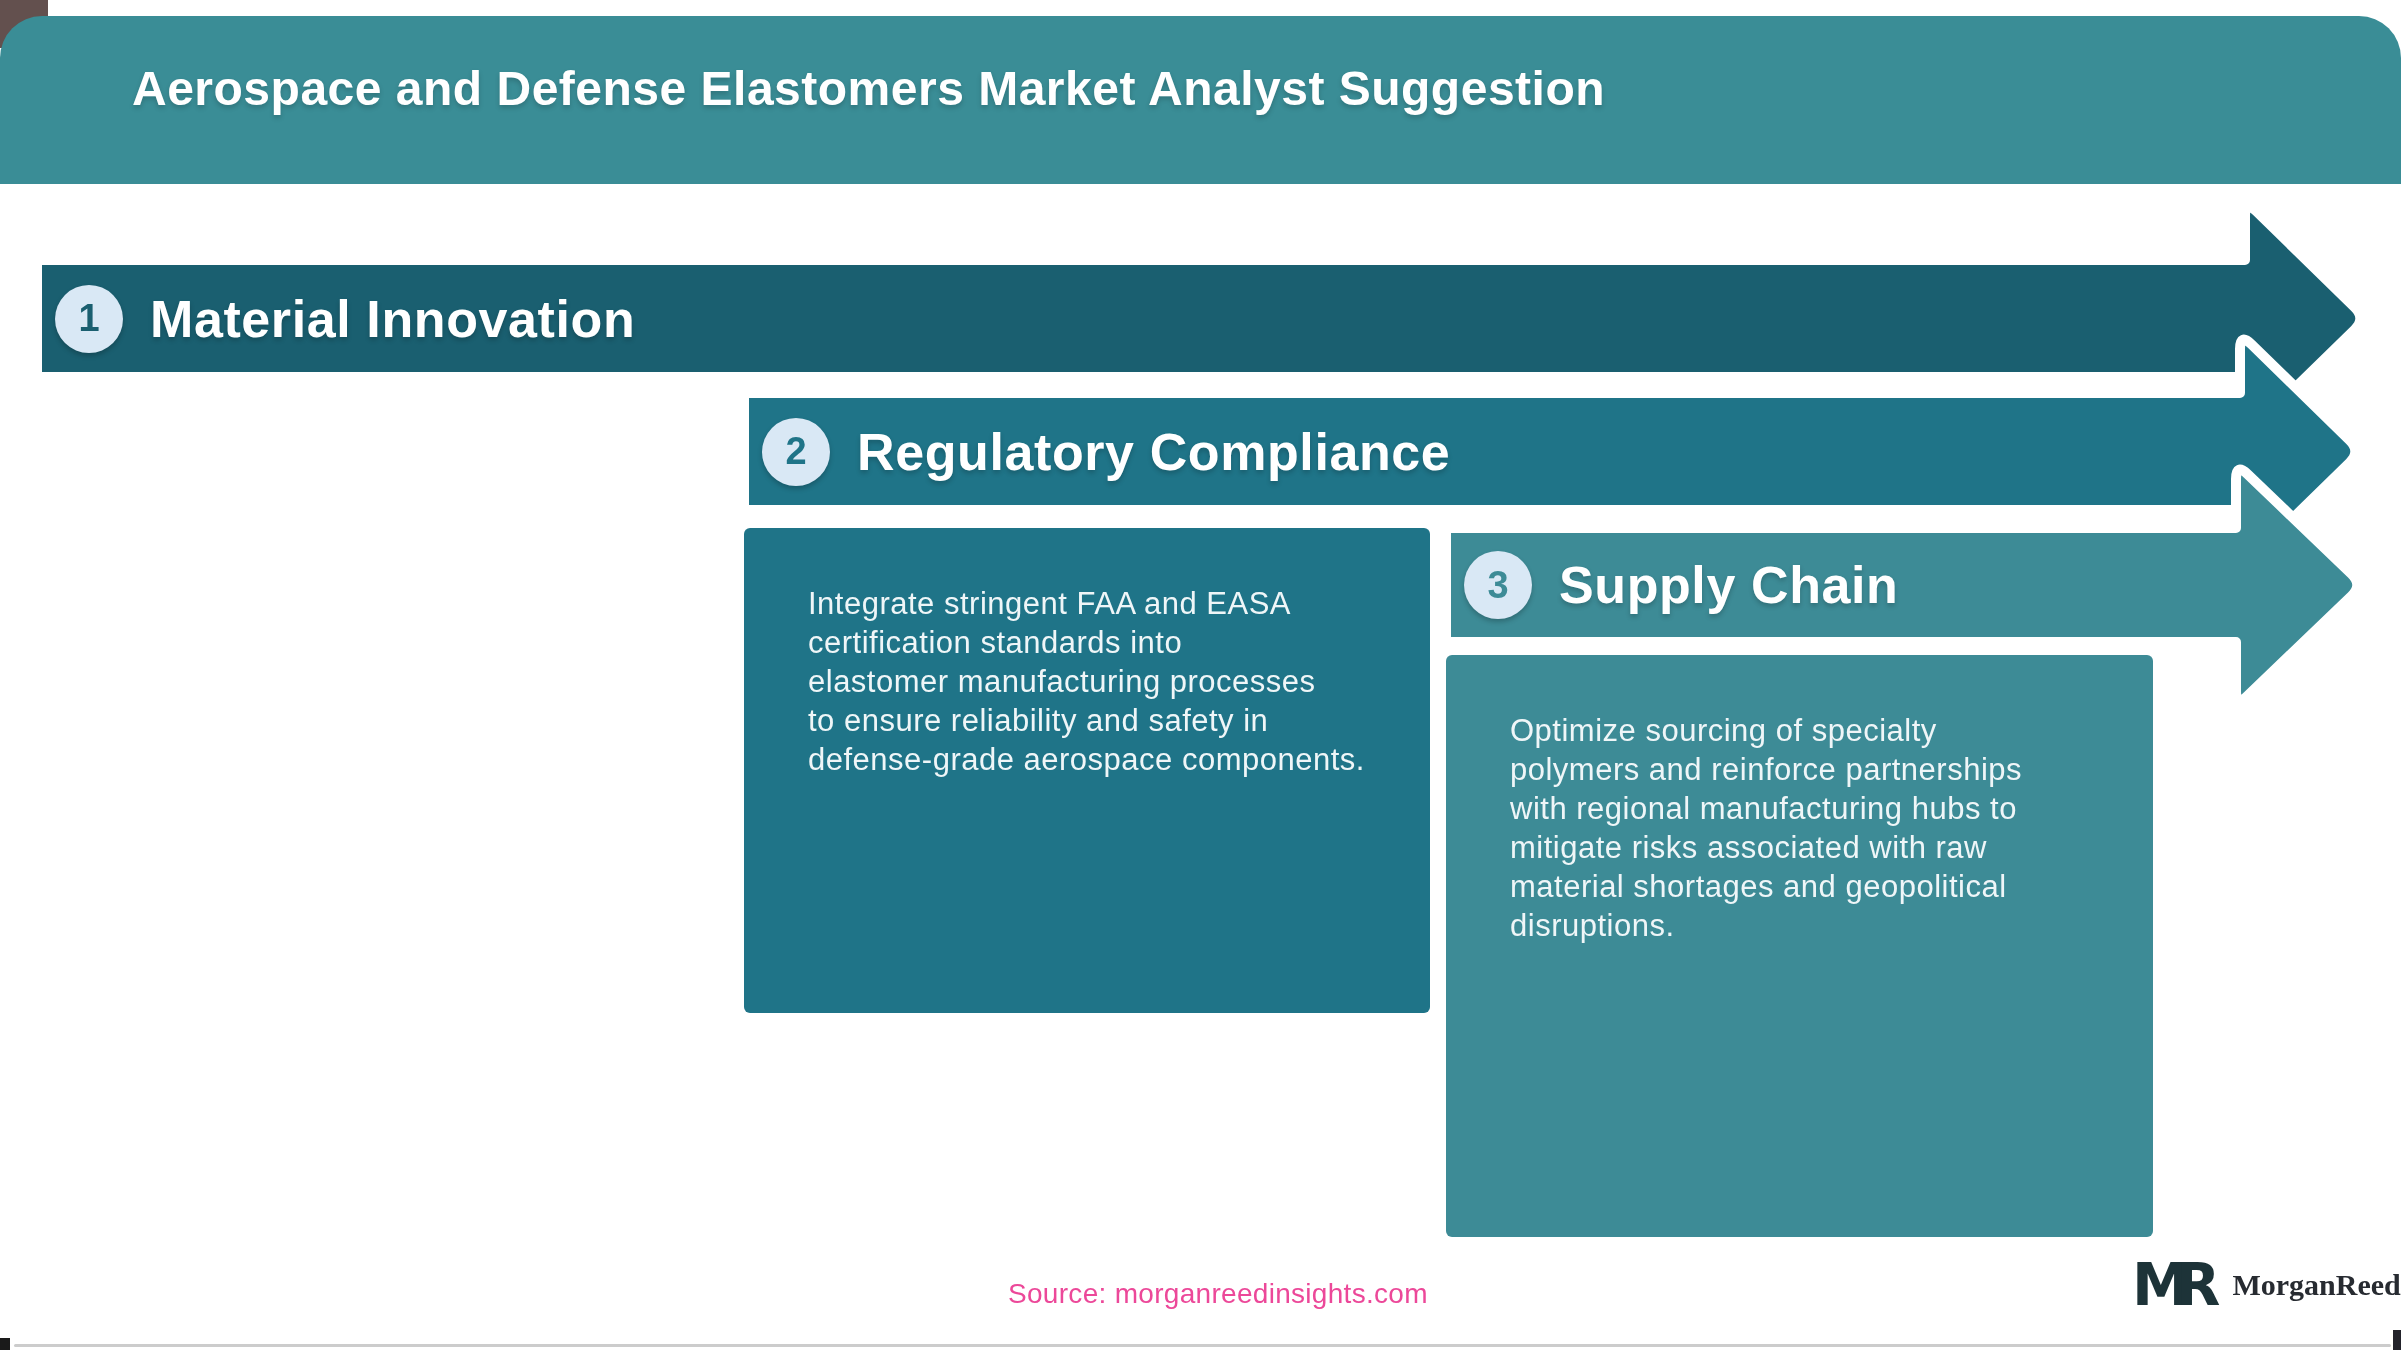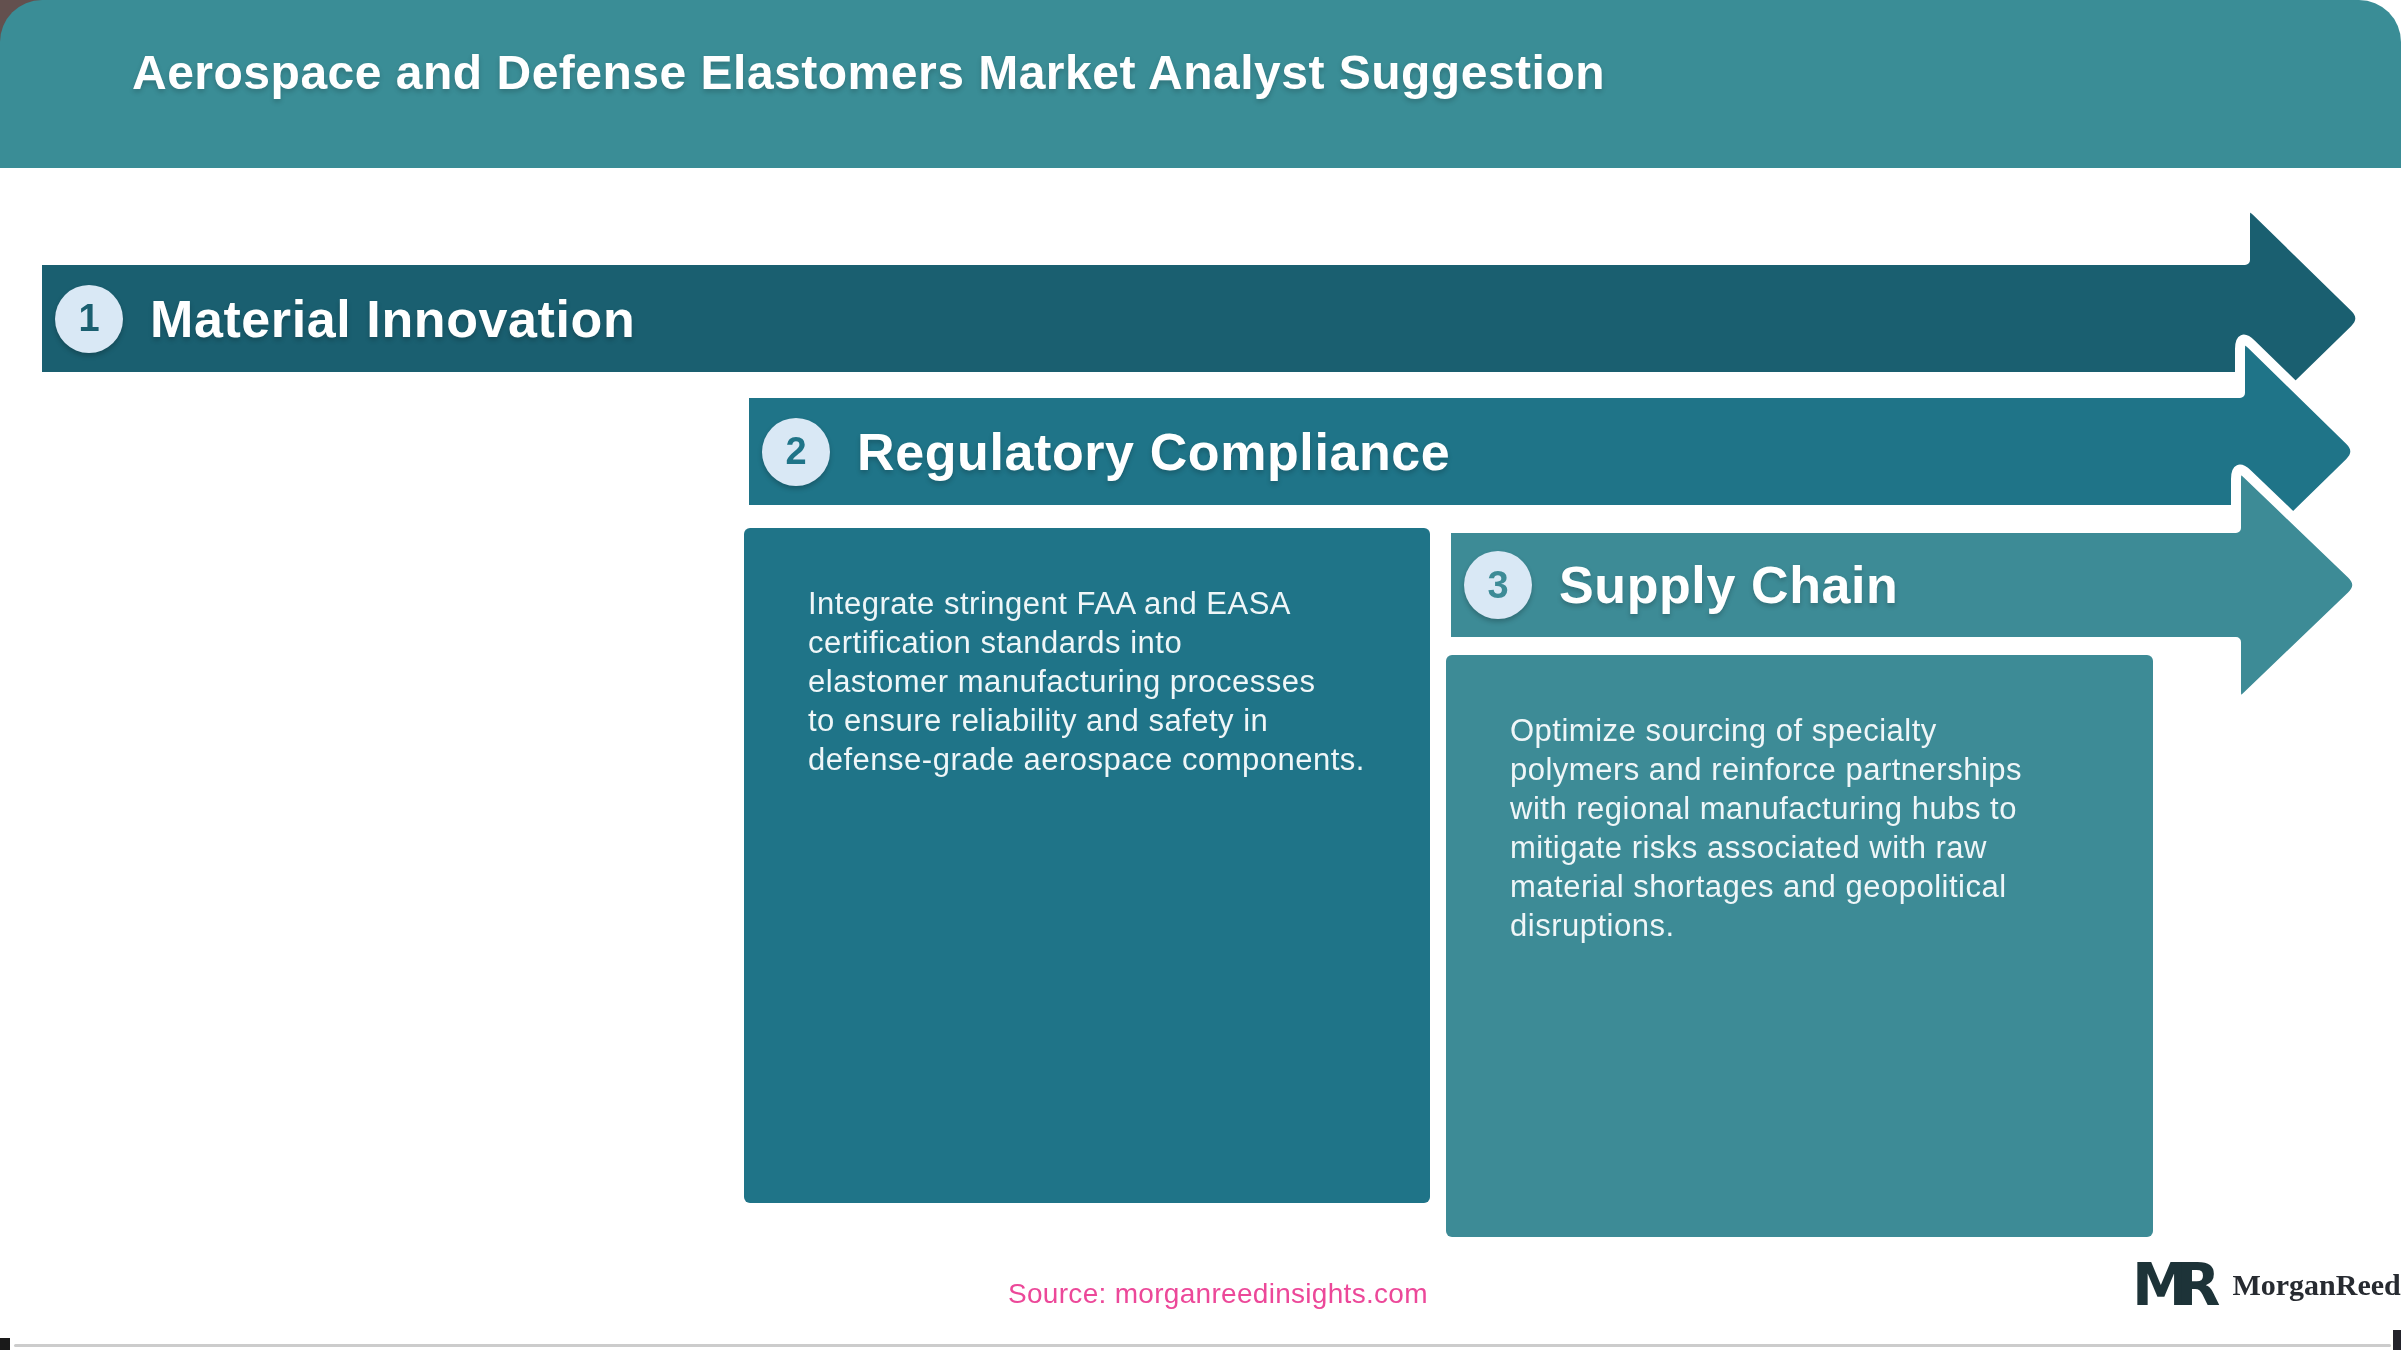--- a/index.html
+++ b/index.html
@@ -8,21 +8,21 @@
     overflow:hidden;font-family:"Liberation Sans",sans-serif;
   }
   
   .corner{position:absolute;z-index:0;}
   .corner-tl{top:0;left:0;width:48px;height:48px;background:#63504e;}
   .corner-bl{bottom:0;left:0;width:10px;height:12px;background:#1a1a1a;}
   .corner-br{bottom:0;right:0;width:8px;height:20px;background:#23232b;}
   .bottom-line{position:absolute;left:14px;right:10px;bottom:3px;height:3px;background:#cccccc;border-radius:2px;z-index:1;}
 
   .title-bar{
-    position:absolute;left:0;top:0;width:2401px;height:168px;z-index:2;
+    position:absolute;left:0;top:16px;width:2401px;height:168px;z-index:2;
     border-radius:42px 42px 0 0;display:flex;align-items:center;box-sizing:border-box;
     padding:0 60px 24px 132px;
   }
   .title-bar h1{
     margin:0;color:#ffffff;font-size:48px;font-weight:700;letter-spacing:0.5px;
     text-shadow:0 3px 5px rgba(0,0,0,0.18);white-space:nowrap;
   }
 
   .arrows{position:absolute;left:0;top:0;z-index:3;}
 
@@ -36,21 +36,21 @@
     box-shadow:0 3px 5px rgba(0,0,0,0.22);
   }
   .step-circle span{font-size:38px;font-weight:700;}
   .banner-label{
     margin-left:27px;color:#ffffff;font-size:52px;font-weight:700;letter-spacing:0.6px;
     text-shadow:0 3px 5px rgba(0,0,0,0.20);white-space:nowrap;
   }
 
   .textbox{position:absolute;z-index:2;border-radius:6px;box-sizing:border-box;padding:56px 38px 0 64px;}
   .box-1{left:37px;top:395px;width:686px;height:580px;}
-  .box-2{left:744px;top:528px;width:686px;height:675px;}
+  .box-2{left:744px;top:528px;width:686px;height:485px;}
   .box-3{left:1446px;top:655px;width:707px;height:582px;}
   .textbox p{
     margin:0;color:#eff6f8;font-size:31px;line-height:39px;letter-spacing:0.5px;
     white-space:pre-line;font-weight:400;
   }
 
   .source{position:absolute;left:1008px;top:1278px;z-index:2;font-size:28px;letter-spacing:0.3px;}
 
   .logo{position:absolute;left:2132px;top:1256px;z-index:2;display:flex;align-items:center;gap:12px;}
   .monogram{

